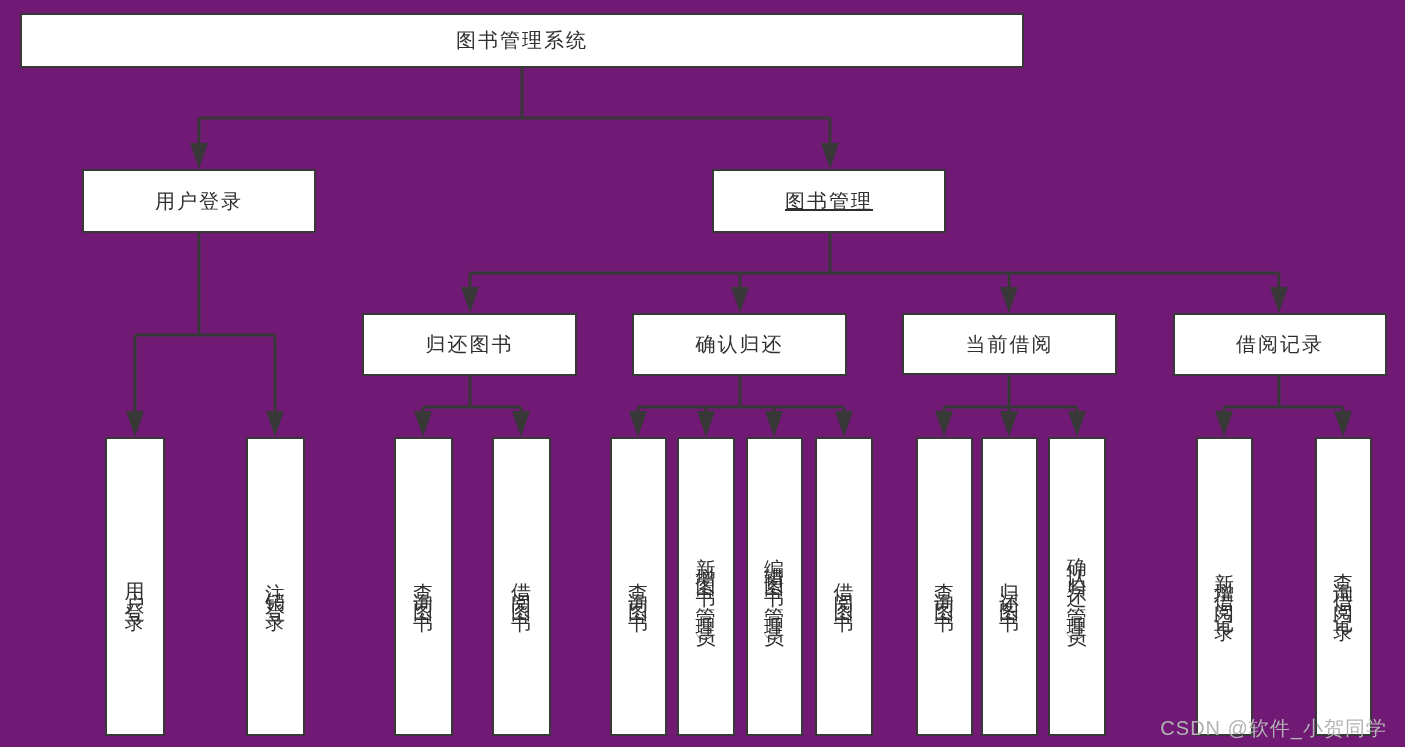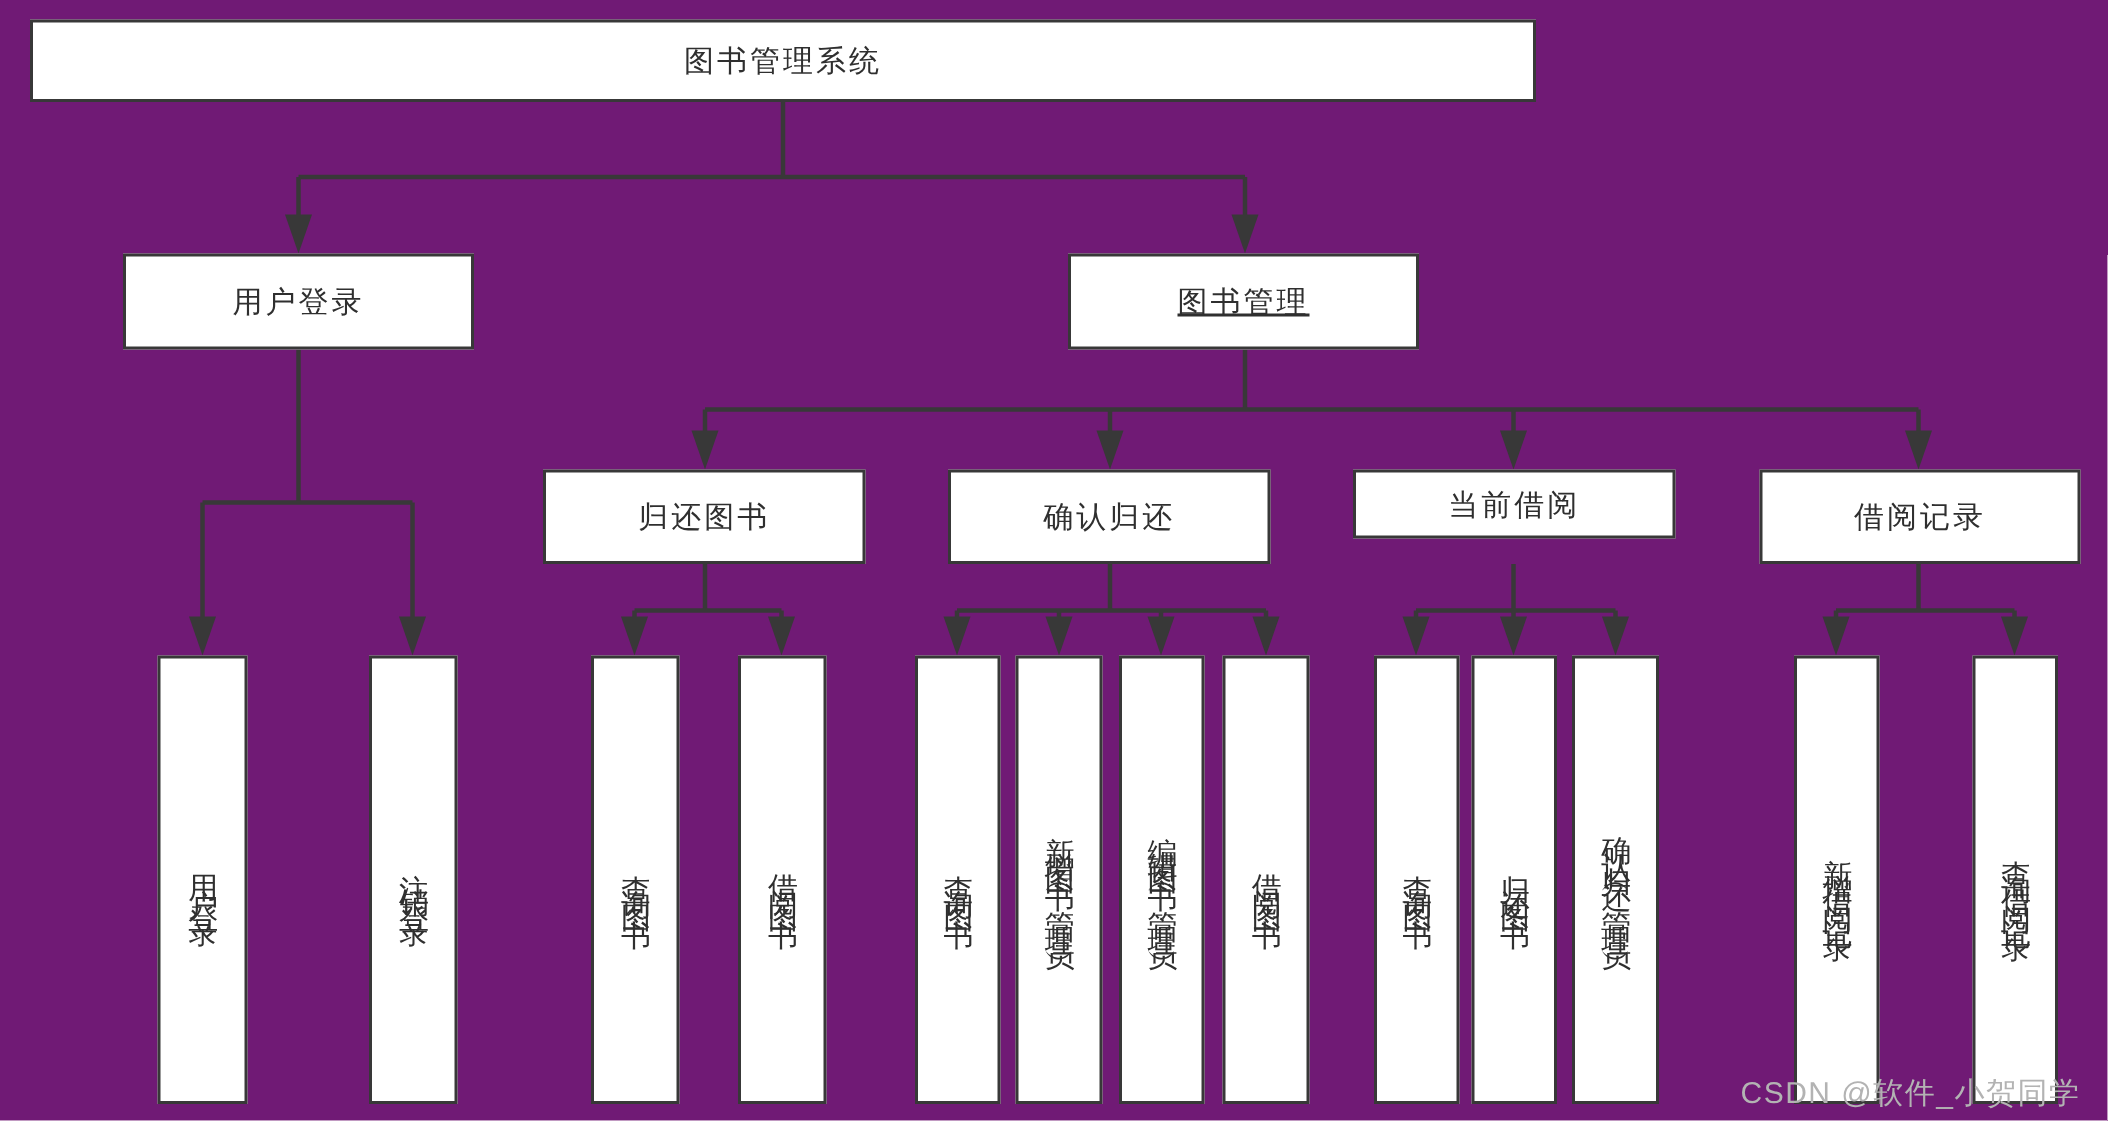--- a/index.html
+++ b/index.html
@@ -98,21 +98,21 @@
     </g>
   </svg>
 
   <div class="node hbox" style="left:20px; top:13px; width:1004px; height:55px;">图书管理系统</div>
 
   <div class="node hbox" style="left:82px; top:169px; width:234px; height:64px;">用户登录</div>
   <div class="node hbox" style="left:712px; top:169px; width:234px; height:64px;text-decoration:underline;">图书管理</div>
 
   <div class="node hbox" style="left:362px; top:313px; width:215px; height:63px;">归还图书</div>
   <div class="node hbox" style="left:632px; top:313px; width:215px; height:63px;">确认归还</div>
-  <div class="node hbox" style="left:902px; top:313px; width:215px; height:46px;">当前借阅</div>
+  <div class="node hbox" style="left:902px; top:313px; width:215px; height:62px;">当前借阅</div>
   <div class="node hbox" style="left:1173px; top:313px; width:214px; height:63px;">借阅记录</div>
 
   <div class="node vbox" style="left:105px; width:60px;">用户登录</div>
   <div class="node vbox" style="left:246px; width:59px;">注销登录</div>
 
   <div class="node vbox" style="left:394px; width:59px;">查询图书</div>
   <div class="node vbox" style="left:492px; width:59px;">借阅图书</div>
 
   <div class="node vbox" style="left:610px; width:57px;">查询图书</div>
   <div class="node vbox" style="left:677px; width:58px;">新增图书（管理员）</div>

